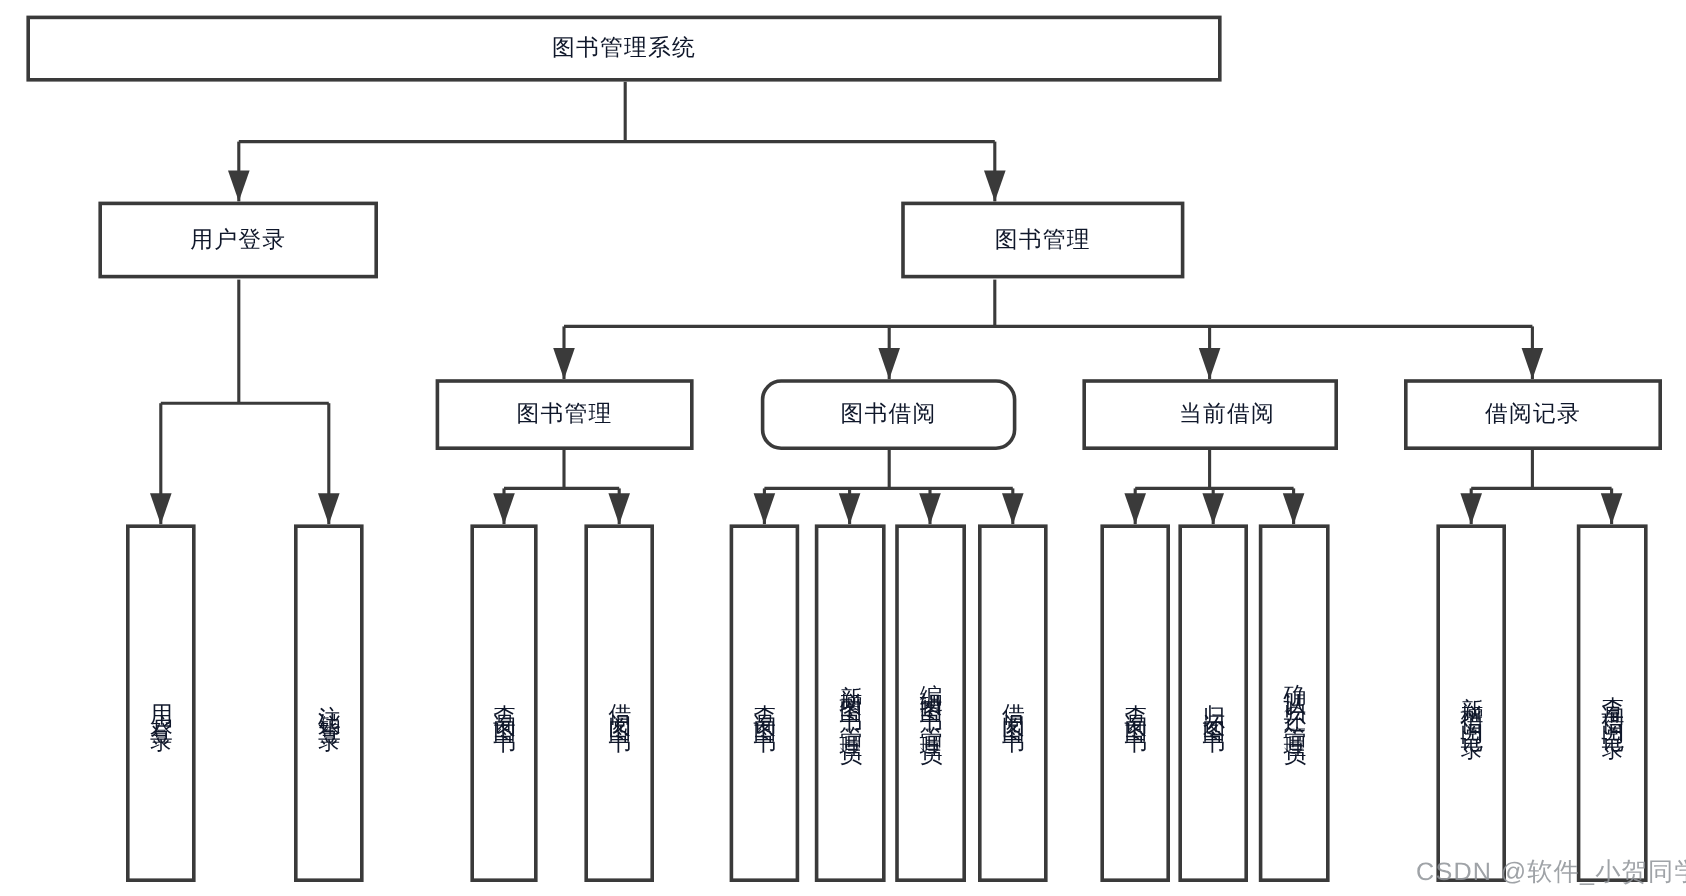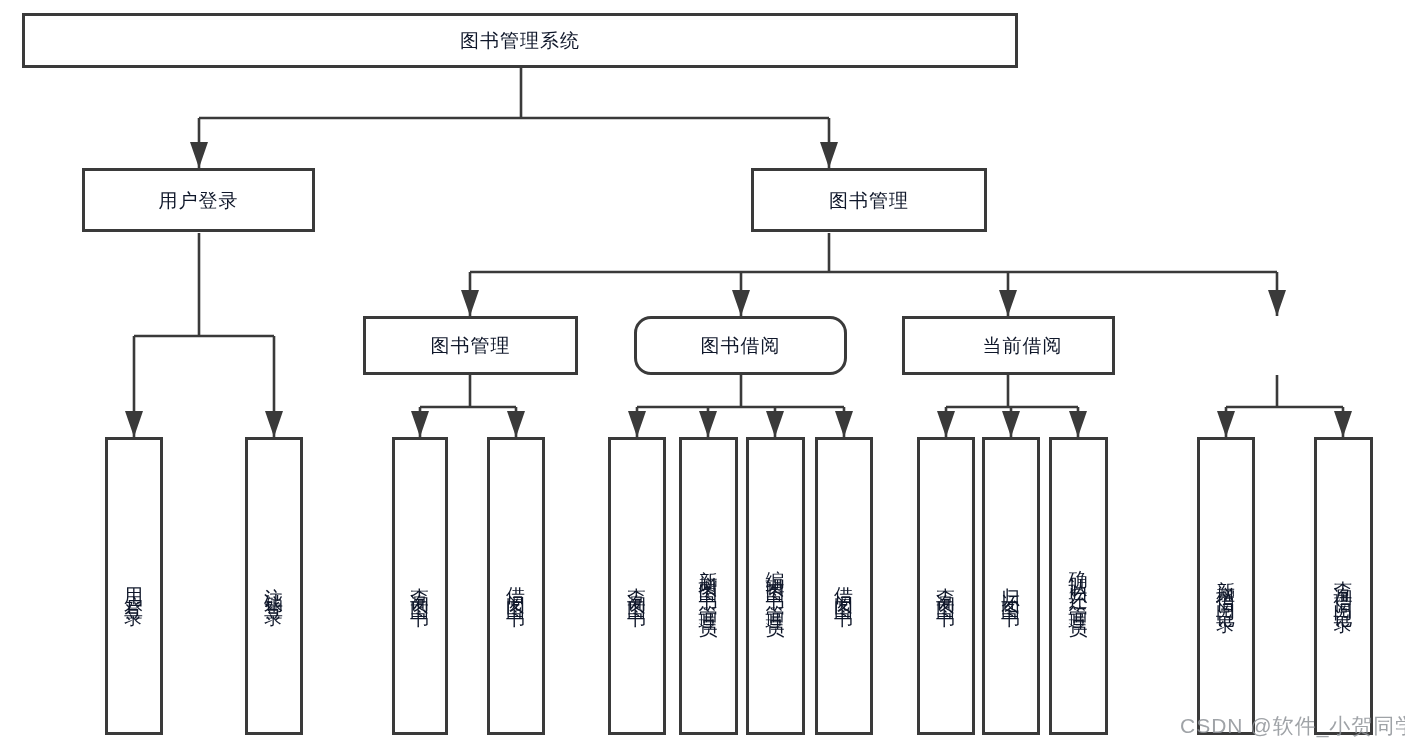--- a/index.html
+++ b/index.html
@@ -128,20 +128,21 @@
   </svg>
 
   <div class="box hbox" style="left:22px; top:13px; width:996px; height:55px;">图书管理系统</div>
 
   <div class="box hbox" style="left:82px; top:168px; width:233px; height:64px;">用户登录</div>
   <div class="box hbox" style="left:711px; top:168px; width:236px; height:64px;margin-left:40px;">图书管理</div>
 
   <div class="box hbox" style="left:363px; top:316px; width:215px; height:59px;">图书管理</div>
   <div class="box hbox" style="left:634px; top:316px; width:213px; height:59px;border-radius:17px;">图书借阅</div>
   <div class="box hbox" style="left:902px; top:316px; width:213px; height:59px;padding-left:28px;">当前借阅</div>
+  <div class="box hbox" style="left:1170px; top:316px; width:215px; height:59px;">借阅记录</div>
 
   <div class="box vbox" style="left:105px; top:437px; width:58px; height:298px;">用户登录</div>
   <div class="box vbox" style="left:245px; top:437px; width:58px; height:298px;">注销登录</div>
 
   <div class="box vbox" style="left:392px; top:437px; width:56px; height:298px;">查询图书</div>
   <div class="box vbox" style="left:487px; top:437px; width:58px; height:298px;">借阅图书</div>
 
   <div class="box vbox" style="left:608px; top:437px; width:58px; height:298px;">查询图书</div>
   <div class="box vbox" style="left:679px; top:437px; width:59px; height:298px;">新增图书（管理员）</div>
   <div class="box vbox" style="left:746px; top:437px; width:59px; height:298px;">编辑图书（管理员）</div>

